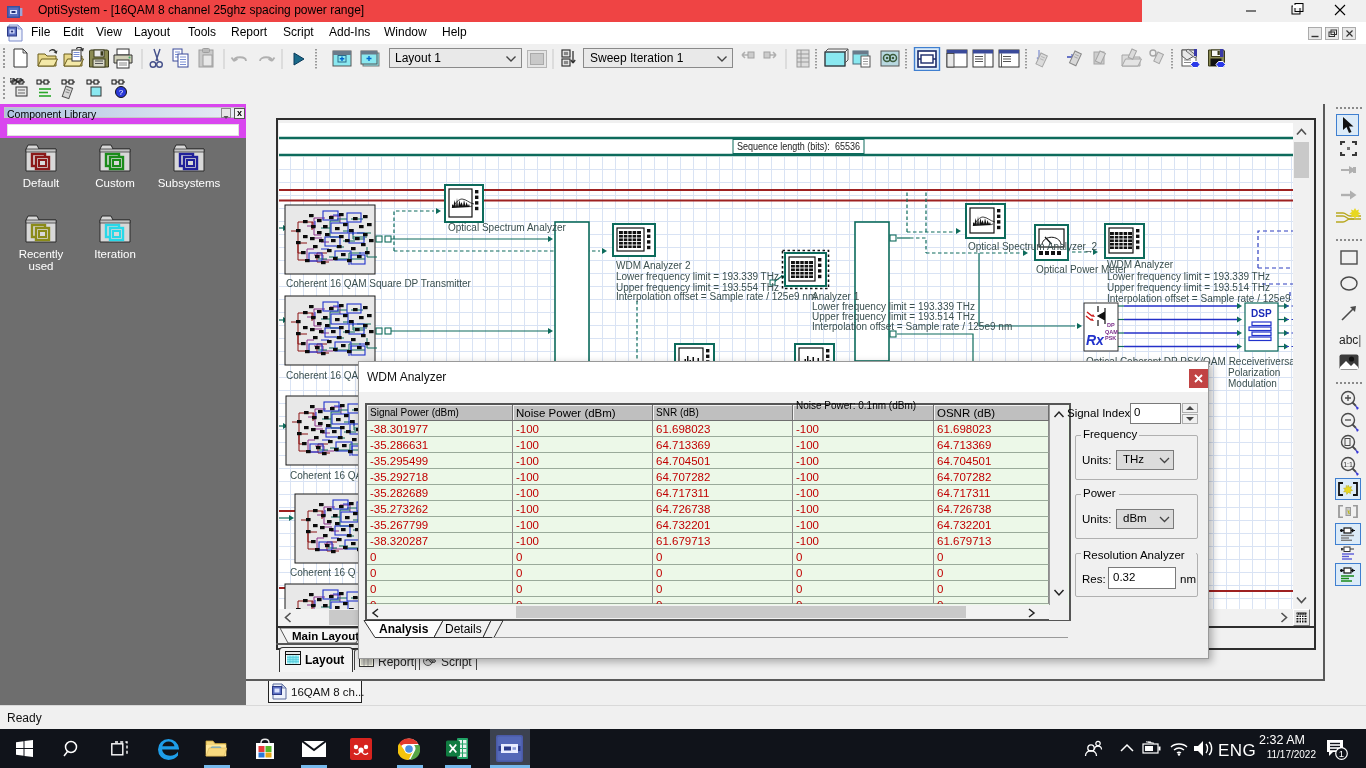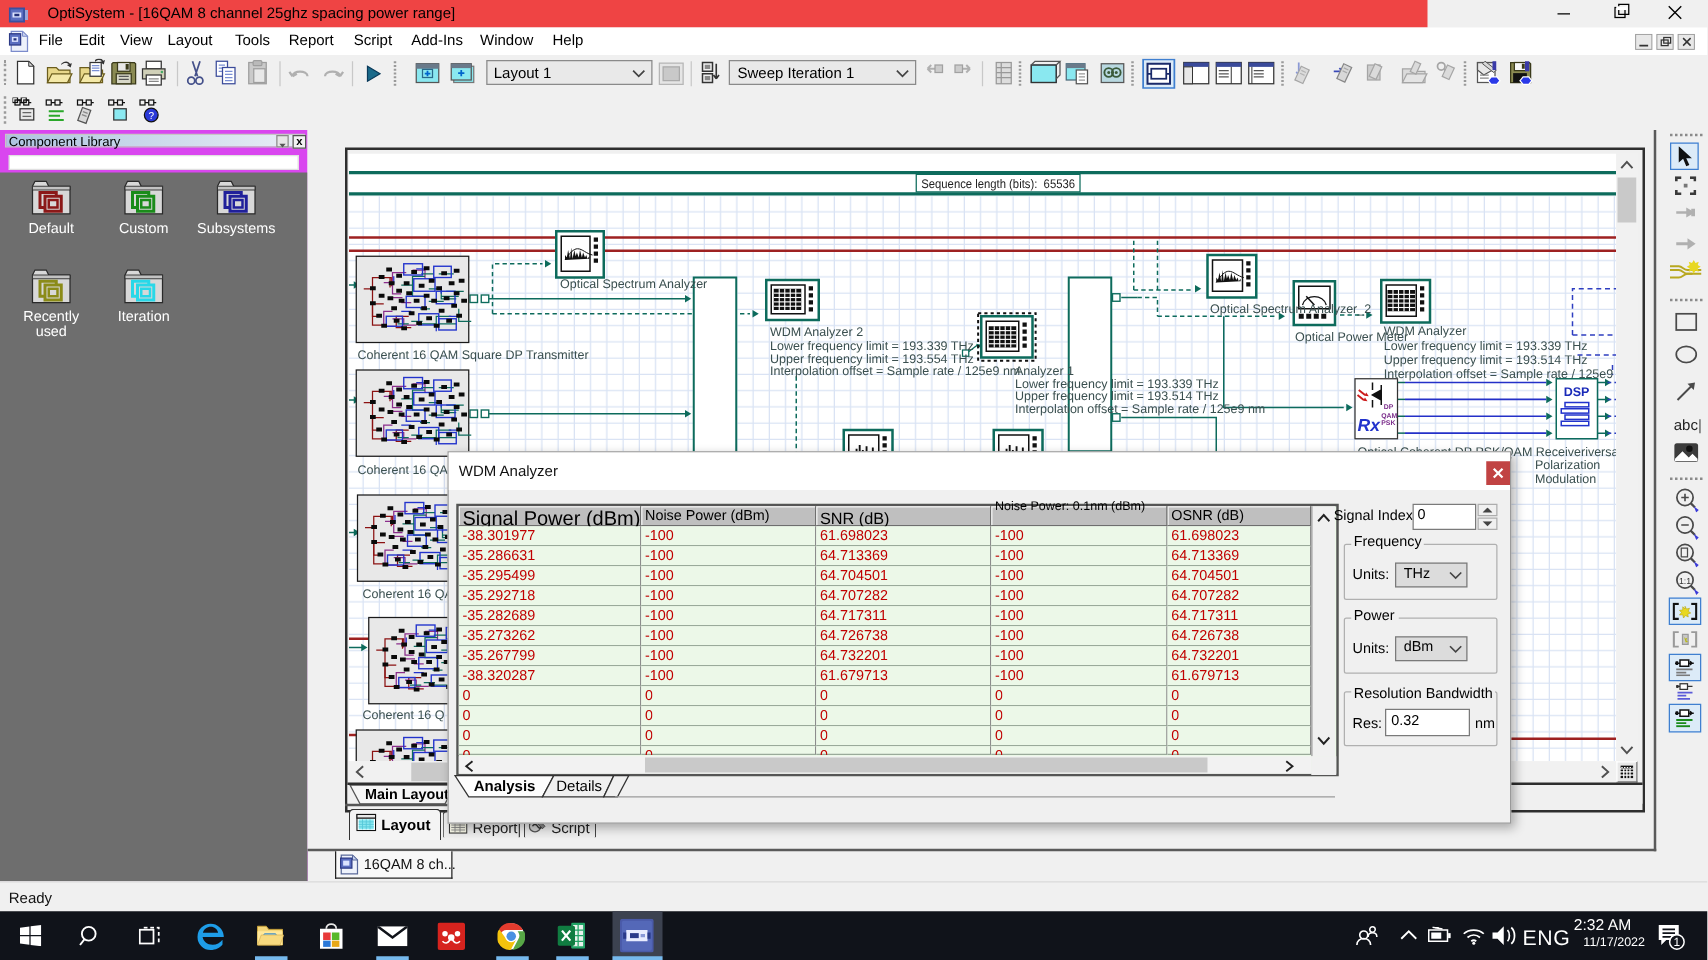--- a/index.html
+++ b/index.html
@@ -1064,25 +1064,25 @@
   </div>
 
 <div class="abs" style="left:358px;top:361px;width:851px;height:298px;background:#f0f0f0;border:1px solid #999;box-shadow:3px 3px 8px rgba(0,0,0,0.3)">
     <div class="abs" style="left:0;top:0;width:849px;height:30px;background:#fff"></div>
     <div class="abs" style="left:8px;top:8px;font-size:12px;color:#111">WDM Analyzer</div>
     <div class="abs" style="left:830px;top:7px;width:19px;height:19px;background:#c14343"><svg width="19" height="19" viewBox="0 0 19 19">
         <path d="M6 6 l7 7 M13 6 l-7 7" stroke="#fff" stroke-width="1.8"></path>
       </svg></div>
     <div class="abs" style="left:6px;top:41px;width:706px;height:218px;background:#ecf8e8;border:2px solid #555"></div>
     <div class="abs" style="left:8px;top:43px;width:146px;height:16px;background:#bfbfbf;border-right:1px solid #6e6e6e;border-bottom:1px solid #6e6e6e;box-shadow:inset 1px 1px 0 #f2f2f2"></div>
-    <div class="abs" style="left:11px;top:45px;font-size:16px;color:#000;white-space:nowrap">Signal Power (dBm)</div>
+    <div class="abs" style="left:11px;top:45px;font-size:10px;color:#000;white-space:nowrap">Signal Power (dBm)</div>
     <div class="abs" style="left:154px;top:43px;width:140px;height:16px;background:#bfbfbf;border-right:1px solid #6e6e6e;border-bottom:1px solid #6e6e6e;box-shadow:inset 1px 1px 0 #f2f2f2"></div>
     <div class="abs" style="left:157px;top:45px;font-size:11.5px;color:#000;white-space:nowrap">Noise Power (dBm)</div>
     <div class="abs" style="left:294px;top:43px;width:140px;height:16px;background:#bfbfbf;border-right:1px solid #6e6e6e;border-bottom:1px solid #6e6e6e;box-shadow:inset 1px 1px 0 #f2f2f2"></div>
-    <div class="abs" style="left:297px;top:45px;font-size:13px;color:#000;white-space:nowrap">SNR (dB)</div>
+    <div class="abs" style="left:297px;top:45px;font-size:10px;color:#000;white-space:nowrap">SNR (dB)</div>
     <div class="abs" style="left:434px;top:43px;width:141px;height:16px;background:#bfbfbf;border-right:1px solid #6e6e6e;border-bottom:1px solid #6e6e6e;box-shadow:inset 1px 1px 0 #f2f2f2"></div>
     <div class="abs" style="left:437px;top:38px;font-size:10px;color:#000;white-space:nowrap">Noise Power: 0.1nm (dBm)</div>
     <div class="abs" style="left:575px;top:43px;width:115px;height:16px;background:#bfbfbf;border-right:1px solid #6e6e6e;border-bottom:1px solid #6e6e6e;box-shadow:inset 1px 1px 0 #f2f2f2"></div>
     <div class="abs" style="left:578px;top:45px;font-size:11.5px;color:#000;white-space:nowrap">OSNR (dB)</div>
     <div class="abs" style="left:8px;top:59px;width:146px;height:16px;background:#ecf8e8;border-right:1px solid #8c8c8c;border-bottom:1px solid #9aaa9a;overflow:hidden"></div>
     <div class="abs" style="left:11px;top:61px;height:14px;font-size:11.5px;color:#c00000;overflow:hidden">-38.301977</div>
     <div class="abs" style="left:154px;top:59px;width:140px;height:16px;background:#ecf8e8;border-right:1px solid #8c8c8c;border-bottom:1px solid #9aaa9a;overflow:hidden"></div>
     <div class="abs" style="left:157px;top:61px;height:14px;font-size:11.5px;color:#c00000;overflow:hidden">-100</div>
     <div class="abs" style="left:294px;top:59px;width:140px;height:16px;background:#ecf8e8;border-right:1px solid #8c8c8c;border-bottom:1px solid #9aaa9a;overflow:hidden"></div>
     <div class="abs" style="left:297px;top:61px;height:14px;font-size:11.5px;color:#c00000;overflow:hidden">61.698023</div>
@@ -1247,18 +1247,18 @@
     </svg>
     <div class="abs" style="left:716px;top:132px;width:123px;height:45px;border:1px solid #b0b0b0;border-radius:2px"></div>
     <div class="abs" style="left:722px;top:125px;width:38px;height:14px;background:#f0f0f0;font-size:11.5px;color:#000;padding:0 2px;white-space:nowrap">Power</div>
     <div class="abs" style="left:723px;top:151px;font-size:11.5px">Units:</div>
     <div class="abs" style="left:757px;top:147px;width:58px;height:20px;background:#dcdcdc;border:1px solid #7a7a7a"></div>
     <div class="abs" style="left:764px;top:150px;font-size:11.5px">dBm</div>
     <svg class="abs" style="left:800px;top:154px" width="11" height="7" viewBox="0 0 11 7">
       <path d="M1 1 L5.5 5.5 L10 1" fill="none" stroke="#444" stroke-width="1.3"></path>
     </svg>
     <div class="abs" style="left:716px;top:191px;width:123px;height:44px;border:1px solid #b0b0b0;border-radius:2px"></div>
-    <div class="abs" style="left:722px;top:187px;width:115px;height:14px;background:#f0f0f0;font-size:11.5px;color:#000;padding:0 2px;white-space:nowrap">Resolution Bandwidth</div>
+    <div class="abs" style="left:722px;top:187px;width:115px;height:14px;background:#f0f0f0;font-size:11.5px;color:#000;padding:0 2px;white-space:nowrap">Resolution Analyzer</div>
     <div class="abs" style="left:723px;top:211px;font-size:11.5px">Res:</div>
     <div class="abs" style="left:749px;top:205px;width:68px;height:22px;background:#fff;border:1px solid #7a7a7a"></div>
     <div class="abs" style="left:754px;top:209px;font-size:11.5px">0.32</div>
     <div class="abs" style="left:821px;top:211px;font-size:11.5px">nm</div>
   </div>
 
 </body></html>

